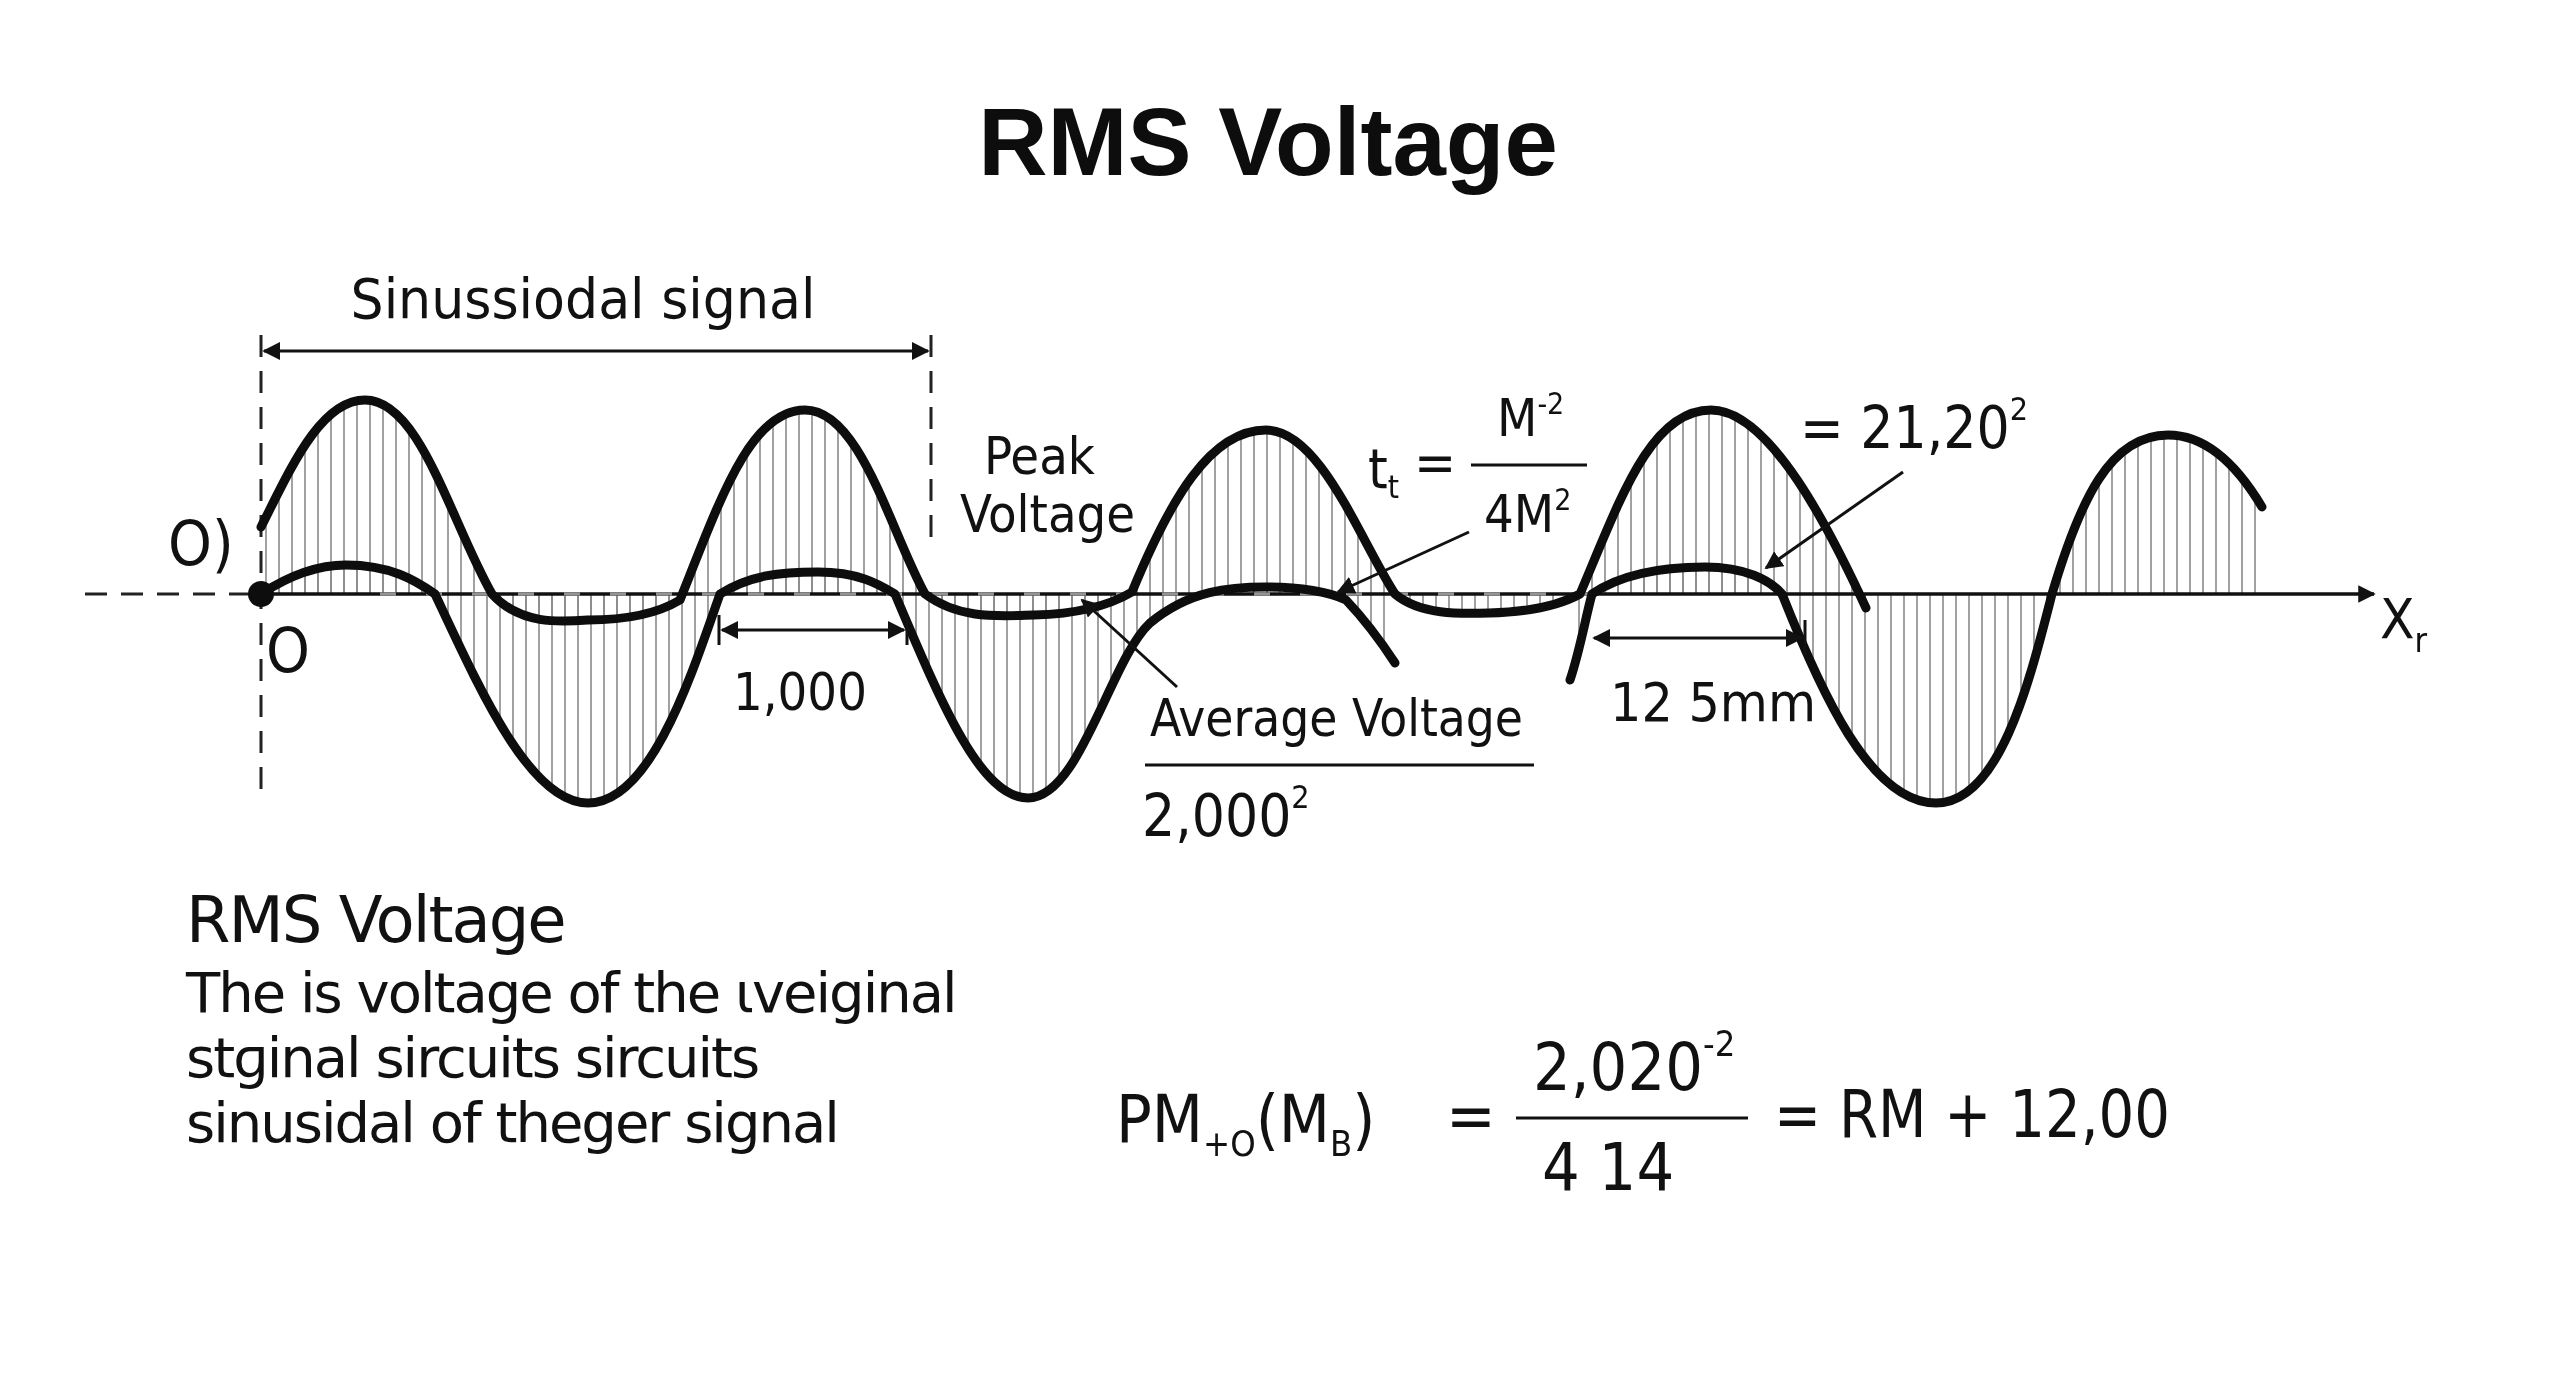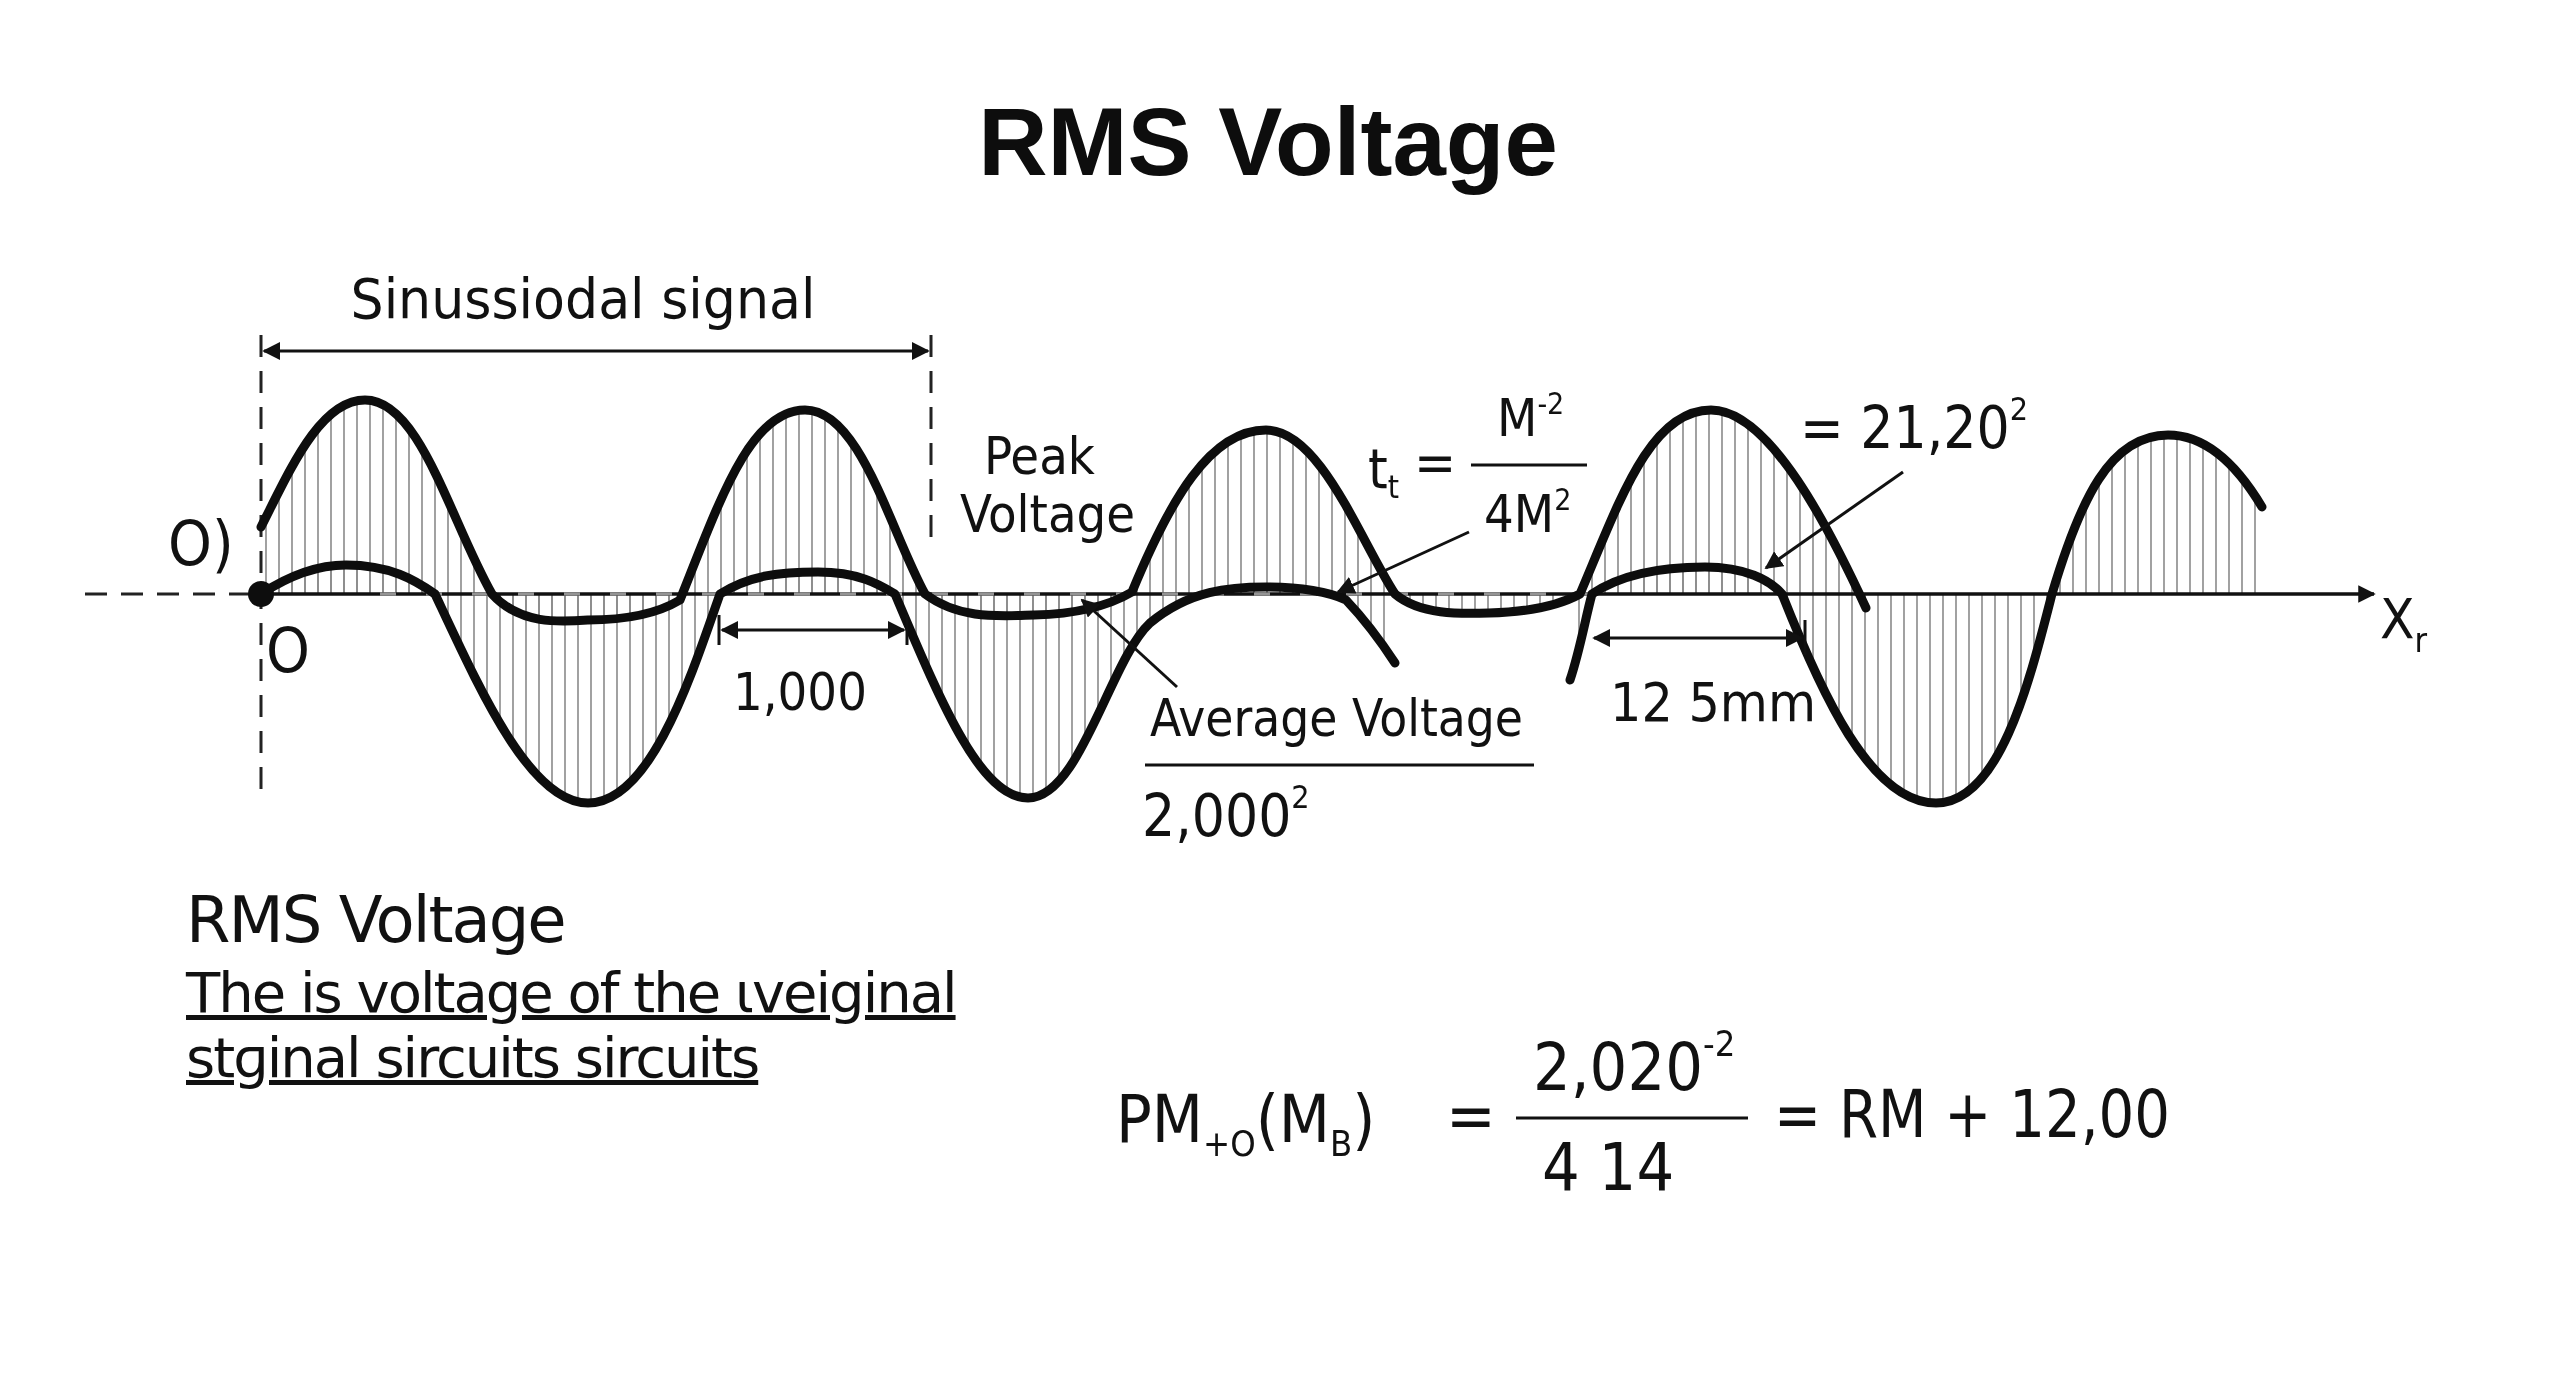--- a/index.html
+++ b/index.html
@@ -6,21 +6,21 @@
   body { width:2560px; height:1396px; overflow:hidden; position:relative; font-family:"Liberation Sans", "DejaVu Sans", sans-serif; color:#111; }
   #canvas { position:absolute; left:0; top:0; width:2560px; height:1396px; }
   .t { font-family:"DejaVu Sans Condensed","DejaVu Sans","Liberation Sans", sans-serif; fill:#111; }
   .title { font-family:"Liberation Sans", sans-serif; font-weight:bold; fill:#0d0d0d; }
   .curve { fill:none; stroke:#0d0d0d; stroke-width:9; stroke-linecap:round; stroke-linejoin:round; }
   .thin { fill:none; stroke:#111; stroke-width:3; }
   .dash { fill:none; stroke:#222; stroke-width:3; stroke-dasharray:22 14; }
   .hatch { fill:url(#hatch); stroke:none; }
   .body-text { position:absolute; left:186px; top:880px; font-family:"DejaVu Sans","Liberation Sans", sans-serif; color:#111; }
   .body-text .h { font-size:64px; line-height:80px; letter-spacing:-2px; }
-  .body-text .p { font-size:56px; line-height:65px; letter-spacing:-2px; white-space:nowrap;text-decoration:underline; }
+  .body-text .p { font-size:56px; line-height:65px; letter-spacing:-2px; white-space:nowrap; }
 </style>
 </head>
 <body>
 
 <svg id="canvas" viewBox="0 0 2560 1396" xmlns="http://www.w3.org/2000/svg">
   <defs>
     <pattern id="hatch" patternUnits="userSpaceOnUse" width="13" height="40">
       <line x1="6" y1="0" x2="6" y2="40" stroke="#8a8a8a" stroke-width="1.6"></line>
     </pattern>
     <marker id="arrowEnd" viewBox="0 0 10 10" refX="9" refY="5" markerWidth="6" markerHeight="6" orient="auto-start-reverse">
@@ -104,13 +104,14 @@
   </text>
   <line class="thin" x1="1516" y1="1118" x2="1748" y2="1118"></line>
   <text class="t" x="1542" y="1190" font-size="66">4 14</text>
   <text class="t" x="1774" y="1137" font-size="66" textLength="396" lengthAdjust="spacingAndGlyphs">= RM + 12,00</text>
 </svg>
 
 <div class="body-text">
   <div class="h">RMS Voltage</div>
   <div class="p">The is voltage of the ɩveiginal</div>
   <div class="p">stɡinal sircuits sircuits</div>
+  <div class="p">sinusidal of theger signal</div>
 </div>
 
 </body></html>

